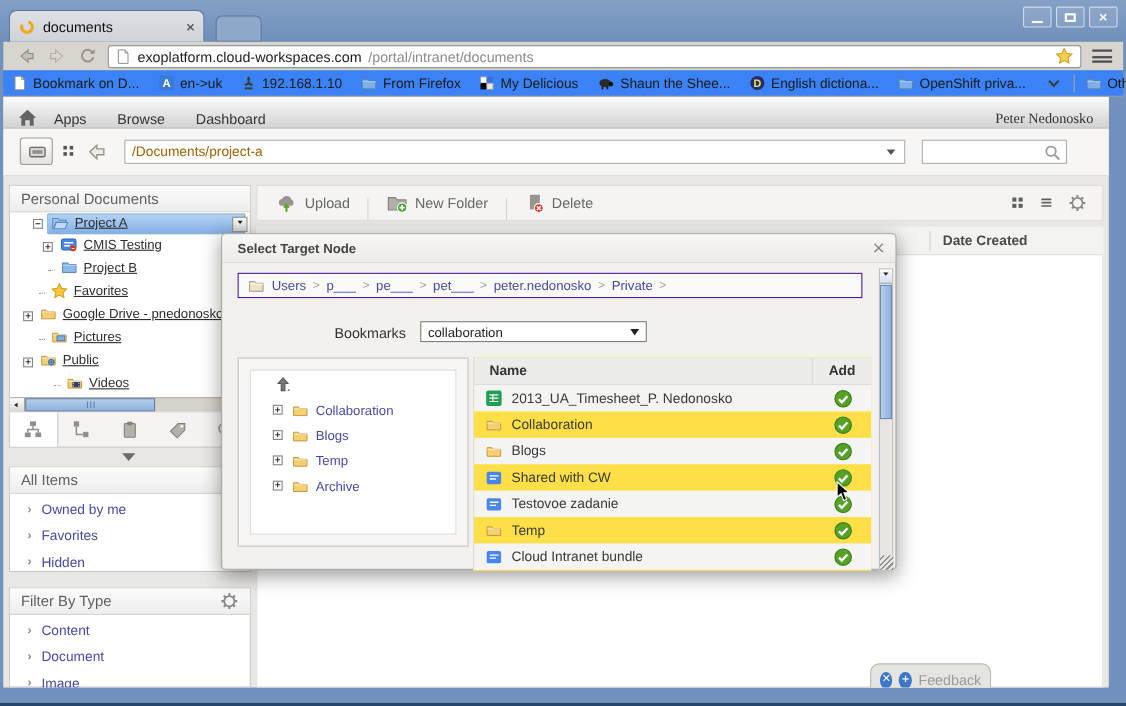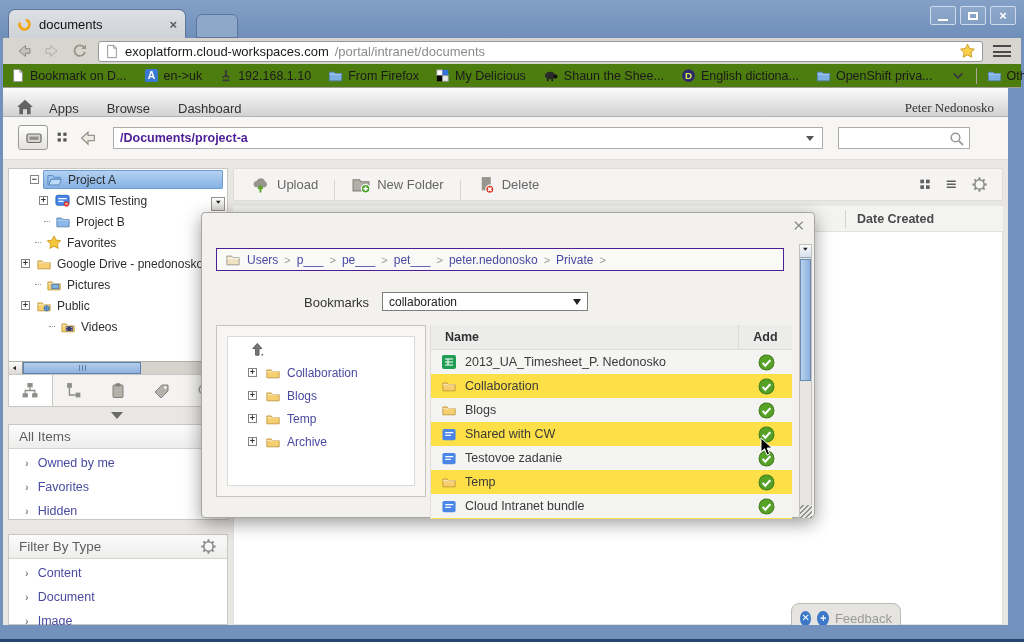--- a/index.html
+++ b/index.html
@@ -22,52 +22,52 @@
   .btoolbar { position:absolute; left:3px; top:38px; width:1018px; height:26px; background:#d8d4ce; display:flex; align-items:center; }
   .navicons { display:flex; align-items:center; gap:10px; padding:0 10px 0 12px; }
   .urlbar { flex:1; height:21px; background:#fff; border:1px solid #95999e; border-radius:3px; display:flex; align-items:center; padding:0 6px; gap:6px; }
   .url-host { font-size:13px; color:#1b1b1b; }
   .url-path { font-size:13px; color:#8b8b8b; }
   .url-fill { flex:1; }
   .menu-btn { padding:0 10px; }
   .menu-bars { width:18px; height:12px; border-top:2.5px solid #4a4a4a; border-bottom:2.5px solid #4a4a4a; position:relative; }
   .menu-bars:after { content:""; position:absolute; left:0; top:3.5px; width:18px; border-top:2.5px solid #4a4a4a; }
 
-  .bmbar { position:absolute; left:3px; top:64px; width:1018px; height:24px; background:#4d7c0f; border-bottom:1px solid #a19d96; display:flex; align-items:center; padding:0 8px; gap:17px; }
+  .bmbar { position:absolute; left:3px; top:64px; width:1018px; height:24px; background:#3b82f6; border-bottom:1px solid #a19d96; display:flex; align-items:center; padding:0 8px; gap:17px; }
   .bm { display:flex; align-items:center; gap:5px; font-size:12.5px; color:#1a1a1a; white-space:nowrap; }
   .bm-right { margin-left:auto; display:flex; align-items:center; gap:10px; }
   .bm-sep { width:1px; height:16px; background:#aaa69e; }
 
   
   .page { position:absolute; left:3px; top:88px; width:1005px; height:537px; background:#e9e7e3; overflow:hidden; }
   .sitenav { position:absolute; left:0; top:0; width:1005px; height:29px; background:linear-gradient(#fbfbfb,#d2d2d2); border-bottom:1px solid #b2b2b2; display:flex; align-items:flex-end; }
   .sitenav .home { padding:0 14px 0 12px; }
   .nav-item { font-size:13px; color:#333; padding:0 28px 0 0; }
   .nav-user { margin-left:auto; margin-right:14px; font-size:13px; color:#333; font-family:"Liberation Serif","DejaVu Serif",serif; }
 
   .addr-row { position:absolute; left:0; top:29px; width:1005px; height:43px; background:#f7f6f4; border-bottom:1px solid #e0dedb; }
   .drives-btn { position:absolute; left:15px; top:8px; width:30px; height:25px; border:1px solid #9a9a96; border-radius:3px; background:linear-gradient(#fefefe,#e4e2de); display:flex; align-items:center; justify-content:center; }
   .addr-grid { position:absolute; left:53px; top:14px; }
   .addr-back { position:absolute; left:76px; top:12px; }
-  .path-input { position:absolute; left:110px; top:10px; width:710px; height:22px; border:1px solid #adadab; background:#fff; font-size:12.5px; color:#4c1d95; padding:0 18px 0 6px; font-family:inherit;font-weight:bold; }
+  .path-input { position:absolute; left:110px; top:10px; width:710px; height:22px; border:1px solid #adadab; background:#fff; font-size:12.5px; color:#a16207; padding:0 18px 0 6px; font-family:inherit; }
   .path-dd { position:absolute; left:803px; top:19px; width:0; height:0; border:4px solid transparent; border-top:5px solid #555; }
   .search-box { position:absolute; left:835px; top:10px; width:132px; height:22px; border:1px solid #adadab; background:#fff; }
   .search-box .icon { position:absolute; right:4px; top:3px; }
 
   
   .panel { position:absolute; background:#fff; border:1px solid #c9c7c3; }
   .panel-h { height:24px; background:linear-gradient(#fcfcfc,#ededec); border-bottom:1px solid #d5d3cf; display:flex; align-items:center; padding:0 10px; font-size:13.5px; color:#5f5f5f; }
   .panel-h .gear-r { margin-left:auto; }
   #pnl-docs { left:5px; top:80px; width:220px; height:207px; }
   .tree { position:relative; }
   .trow { height:21px; display:flex; align-items:center; font-size:12px; color:#2e2e2e; white-space:nowrap; overflow:hidden; }
   .exp { width:9px; height:9px; border:1px solid #848480; background:#fff; font-size:9px; line-height:7px; text-align:center; color:#333; margin-right:4px; flex:none; font-weight:bold; }
   .dash { width:6px; border-top:1px dotted #9a9a9a; margin-right:3px; flex:none; }
   .trow .icon { margin-right:5px; flex:none; }
-  .rowsel { display:flex; align-items:center; flex:1; height:19px; margin-right:4px; padding-left:2px; }
+  .rowsel { display:flex; flex:1; height:19px; margin-right:4px; padding-left:2px;text-decoration:underline; }
   .trow.sel .rowsel { background:linear-gradient(#b3d2f3,#85b1e4); border:1px solid #6f9cd0; border-radius:1px; }
   .tree-up-btn { position:absolute; right:2px; top:2px; width:14px; height:14px; background:linear-gradient(#fdfdfd,#d8d6d2); border:1px solid #98948e; display:flex; align-items:center; justify-content:center; }
   .hscroll { position:absolute; left:0; bottom:19px; width:218px; height:13px; background:#d6d3cd; border-top:1px solid #b4b0aa; display:flex; }
   .hs-btn { width:14px; height:12px; background:linear-gradient(#fbfbfb,#dcdad6); border-right:1px solid #9a968e; display:flex; align-items:center; justify-content:center; }
   .hs-thumb { width:118px; height:12px; background:linear-gradient(180deg,#b5cdea,#8fb2dd); border:1px solid #5e80ac; display:flex; align-items:center; justify-content:center; gap:2px; }
   .hs-thumb i { width:1px; height:6px; background:#5e80ac; }
   .icontabs { position:absolute; left:5px; top:287px; width:220px; height:32px; background:#f4f3f1; border:1px solid #c9c7c3; border-top:none; display:flex; }
   .itab { width:44px; height:100%; display:flex; align-items:center; justify-content:center; }
   .itab.active { background:#fff; border-right:1px solid #c9c7c3; }
   .panel-caret { position:absolute; left:108px; top:324px; width:0; height:0; border:6px solid transparent; border-top:7px solid #6a6a6a; }
@@ -407,20 +407,21 @@
           </span>
       </span>
     </div>
     <div class="listhdr">
       <span class="lh-div"></span>
       <span class="lh-label">Date Created</span>
     </div>
     <div class="date-val">2/21/13 4:27 PM</div>
 
     <div class="panel" id="pnl-docs">
+      <div class="panel-h">Personal Documents</div>
       <div class="tree" id="doc-tree">
           <div class="trow sel" style="padding-left:21px">
             <span class="exp">−</span>
             <span class="rowsel">
               <span class="icon">
                 <svg width="17" height="15" viewBox="0 0 16 16">
                   <path d="M1 3.8h5.2l1.3 1.8H14v2H4.2L2 13.6H1z" fill="#9cc4ee" stroke="#5a88c0"></path>
                   <path d="M4.4 7.8H15.4L13 13.8H2z" fill="#bddaf6" stroke="#5a88c0"></path>
                 </svg>
               </span>
@@ -632,20 +633,21 @@
             <a>Document</a>
           </div>
           <div class="slink">
             <span class="arr">›</span>
             <a>Image</a>
           </div>
         </div>
     </div>
 
     <div class="modal">
+      <div class="m-title">Select Target Node</div>
       <span class="m-close">✕</span>
       <div class="m-crumb" id="m-crumb">
           <span class="icon">
             <svg width="16" height="14" viewBox="0 0 16 16">
               <path d="M1 3.5h5.5l1.3 1.7H15v8.3H1z" fill="#efe3c2" stroke="#98948c"></path>
               <path d="M1 6h14" stroke="#fff"></path>
             </svg>
           </span>
           <a>Users</a>
           <span class="sep">&gt;</span>

